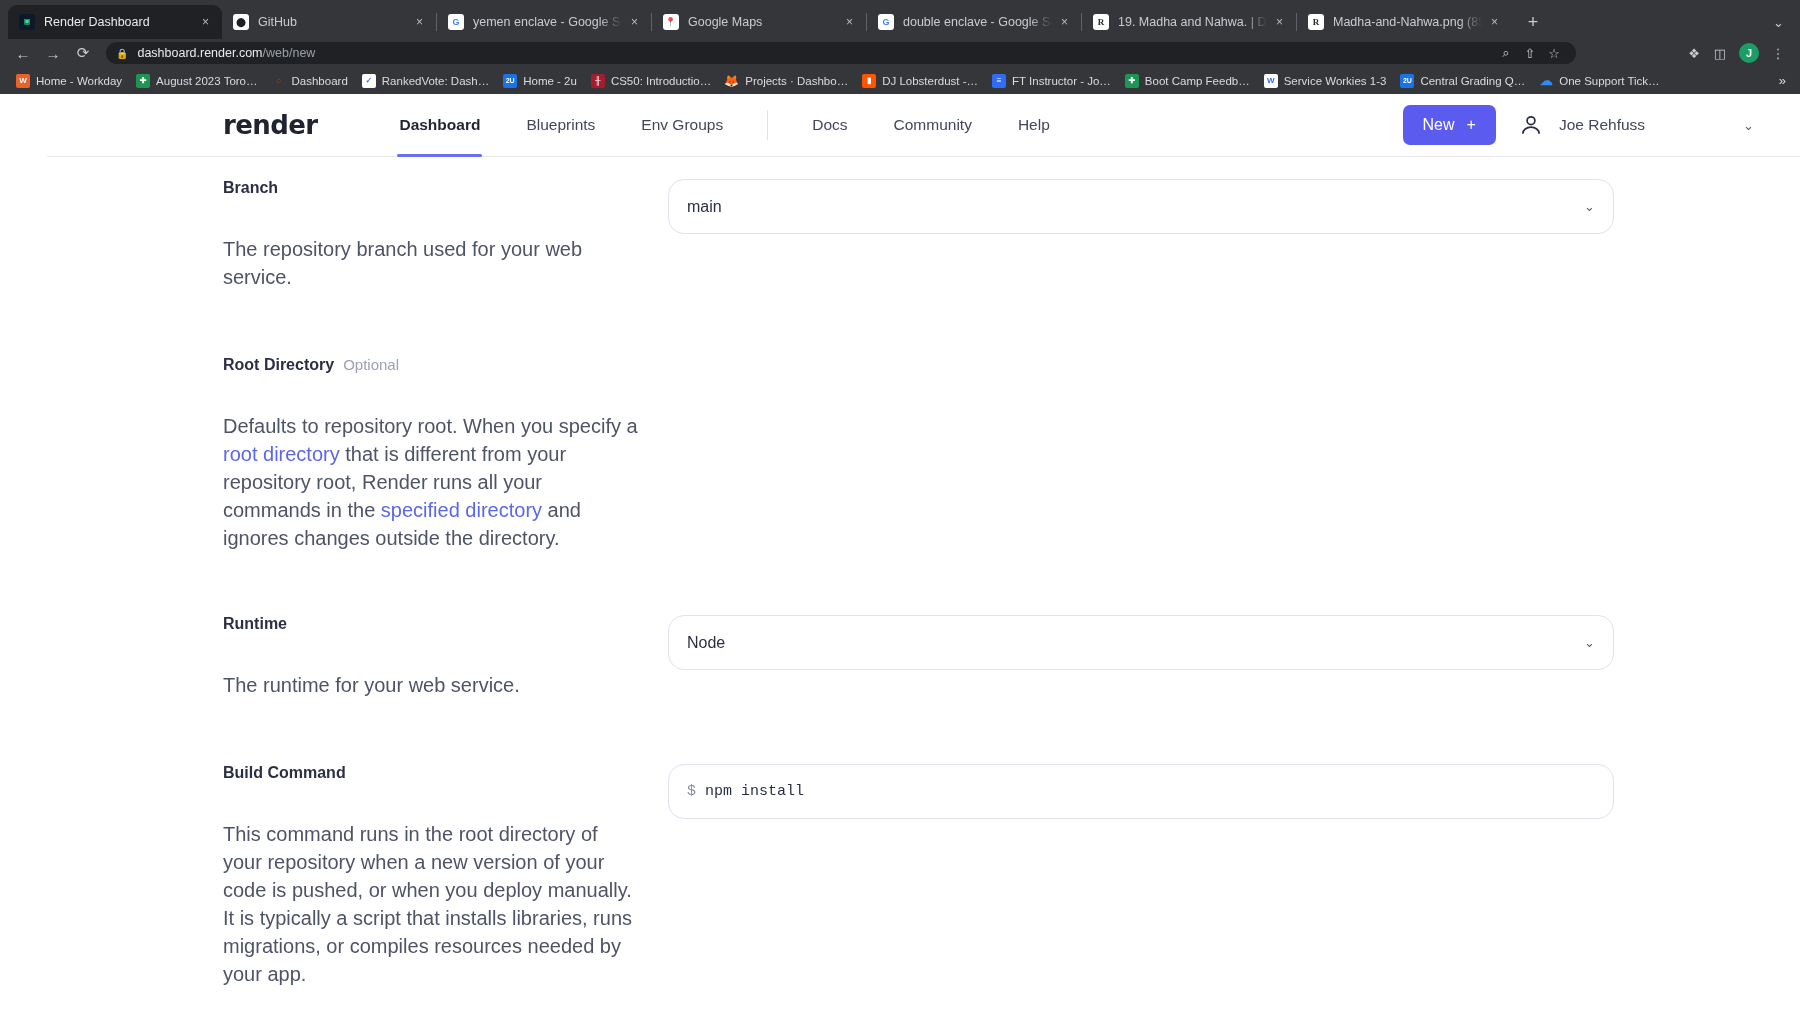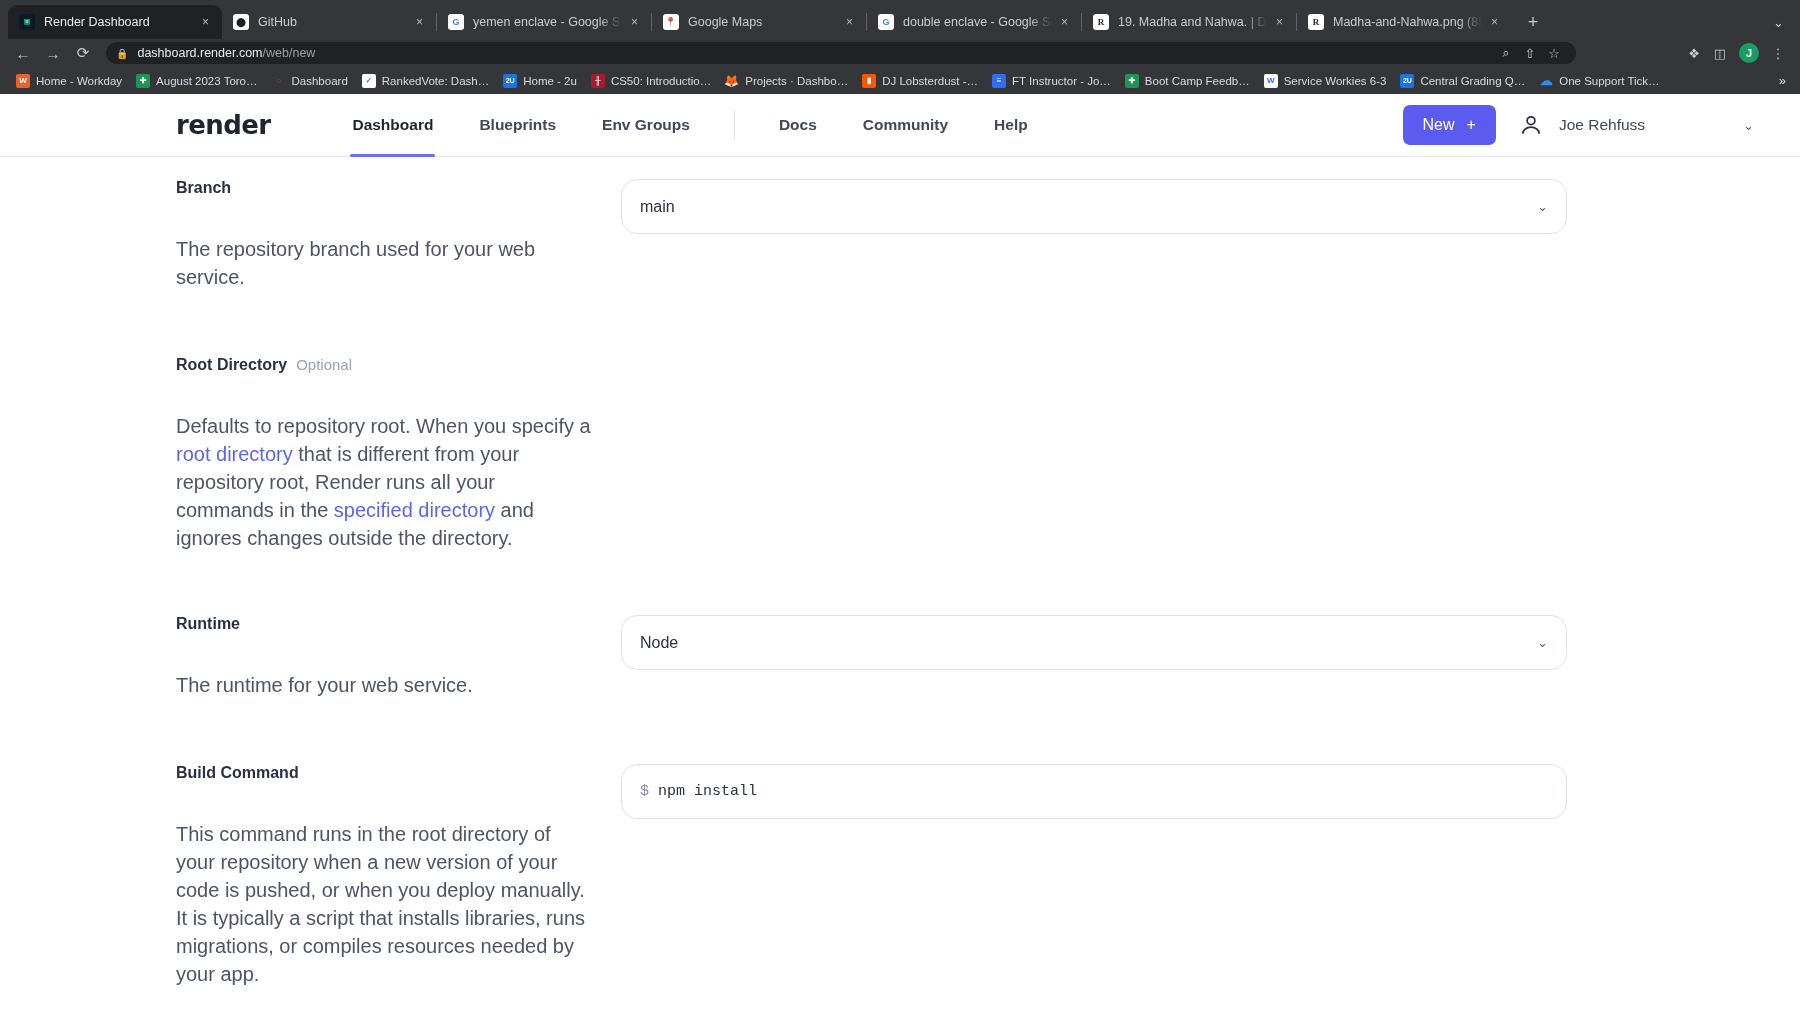--- a/index.html
+++ b/index.html
@@ -137,42 +137,41 @@
   }
   .bm .bm-ico {
     width: 14px; height: 14px; flex: 0 0 14px;
     margin-right: 6px; border-radius: 2px;
     display: flex; align-items: center; justify-content: center;
     font-size: 8px; font-weight: 700; color: #fff; overflow: hidden;
   }
   .bm-overflow { margin-left: auto; color: #dadce0; font-size: 13px; padding-right: 4px; }
 
   
-  .page { background: #ffffff; height: 919px; position: relative; }
+  .page { background: #ffffff; height: 919px; position: relative; padding-left: 47px; }
 
   .appbar {
     height: 63px;
     display: flex;
     align-items: center;
     padding: 0 0 0 176px;
     border-bottom: 1px solid #e8e9ef;
     position: relative;
   }
   .logo {
     font-size: 26px; font-weight: 700; color: #1f2430;
     letter-spacing: -0.6px; margin-right: 82px;
     font-family: "DejaVu Sans", sans-serif;
   }
   .navlinks { display: flex; align-items: center; height: 100%; }
   .navlink {
     font-size: 15.5px; color: #41465a;
     padding: 0 0 0 0; margin-right: 46px;
     height: 100%; display: flex; align-items: center;
     position: relative;
-    font-weight: bold;
   }
   .navlink.active { color: #1f2430; font-weight: 700; }
   .navlink.active::after {
     content: ""; position: absolute; left: -2px; right: -2px; bottom: -1px;
     height: 3px; background: #6a6ef0; border-radius: 2px;
   }
   .nav-divider { width: 1px; height: 30px; background: #dfe1ea; margin: 0 44px 0 -2px; }
 
   .appbar-right {
     margin-left: auto;
@@ -361,21 +360,21 @@
     <div class="bm">
         <span class="bm-ico" style="background:#2f6df6">≡</span>
         <span>FT Instructor - Jo…</span>
       </div>
     <div class="bm">
         <span class="bm-ico" style="background:#1e9653">✚</span>
         <span>Boot Camp Feedb…</span>
       </div>
     <div class="bm">
         <span class="bm-ico" style="background:#fff;color:#2f6df6">W</span>
-        <span>Service Workies 6-3</span>
+        <span>Service Workies 1-3</span>
       </div>
     <div class="bm">
         <span class="bm-ico" style="background:#1a73e8;font-size:7px">2U</span>
         <span>Central Grading Q…</span>
       </div>
     <div class="bm">
         <span class="bm-ico" style="background:#35363a;color:#2f8ded;font-size:13px">☁</span>
         <span>One Support Tick…</span>
       </div>
     <div class="bm-overflow">»</div>

